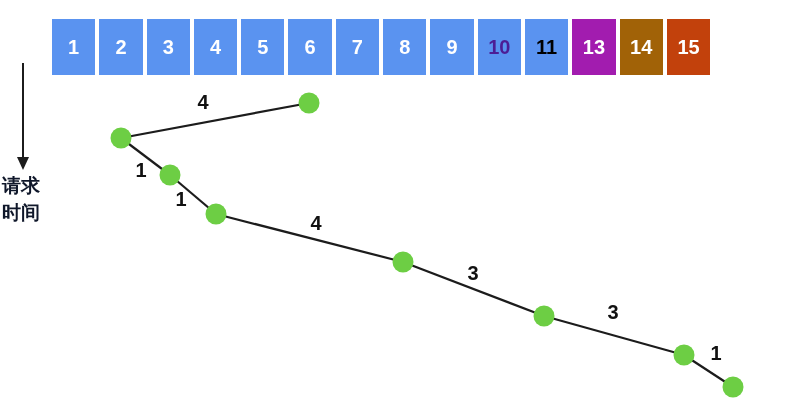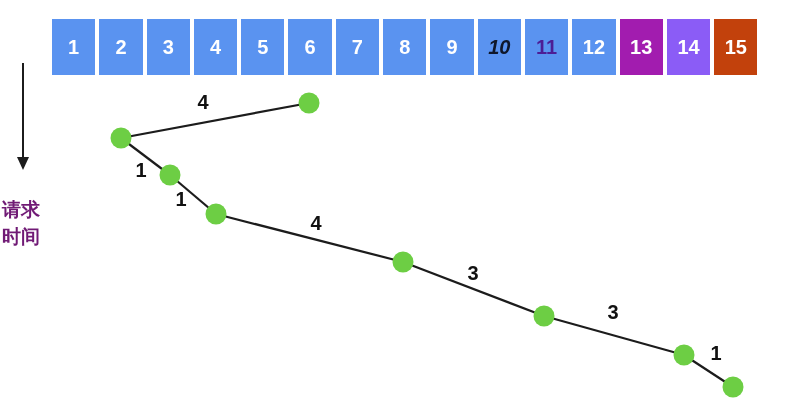--- a/index.html
+++ b/index.html
@@ -67,31 +67,30 @@
   <div class="track-row">
       <div class="cell" style="background: rgb(90, 147, 240); color: rgb(255, 255, 255);">1</div>
       <div class="cell" style="background: rgb(90, 147, 240); color: rgb(255, 255, 255);">2</div>
       <div class="cell" style="background: rgb(90, 147, 240); color: rgb(255, 255, 255);">3</div>
       <div class="cell" style="background: rgb(90, 147, 240); color: rgb(255, 255, 255);">4</div>
       <div class="cell" style="background: rgb(90, 147, 240); color: rgb(255, 255, 255);">5</div>
       <div class="cell" style="background: rgb(90, 147, 240); color: rgb(255, 255, 255);">6</div>
       <div class="cell" style="background: rgb(90, 147, 240); color: rgb(255, 255, 255);">7</div>
       <div class="cell" style="background: rgb(90, 147, 240); color: rgb(255, 255, 255);">8</div>
       <div class="cell" style="background: rgb(90, 147, 240); color: rgb(255, 255, 255);">9</div>
-      <div class="cell" style="background: rgb(90, 147, 240); color: #0f172a; font-style: italic;">10</div>
-      <div class="cell" style="background: rgb(90, 147, 240); color: #4c1d95; text-align: center;">11</div>
-      <div class="cell" style="background: rgb(90, 147, 240); color: rgb(255, 255, 255);">12</div>
+      <div class="cell" style="background: rgb(90, 147, 240); color: #4c1d95;">10</div>
+      <div class="cell" style="background: rgb(90, 147, 240); color: #000000; text-align: center;">11</div>
       <div class="cell" style="background: #a21caf; color: rgb(255, 255, 255);">13</div>
-      <div class="cell" style="background: #8b5cf6; color: rgb(255, 255, 255);">14</div>
+      <div class="cell" style="background: #a16207; color: rgb(255, 255, 255);">14</div>
       <div class="cell" style="background: #c2410c; color: rgb(255, 255, 255);">15</div>
     </div>
 
   <div class="time-arrow-line" style="background: rgb(28, 28, 28);"></div>
   <div class="time-arrow-head" style="border-top-color: rgb(28, 28, 28);"></div>
-  <div class="time-label" style="color: #701a75; margin-top: 24px;">请求
+  <div class="time-label" style="color: #0f172a;">请求
 时间</div>
 
   <svg class="seek" width="789" height="417" viewBox="0 0 789 417">
       <line x1="309" y1="103" x2="121" y2="138" stroke="#1c1c1c" stroke-width="2.2"></line>
       <line x1="121" y1="138" x2="170" y2="175" stroke="#1c1c1c" stroke-width="2.2"></line>
       <line x1="170" y1="175" x2="216" y2="214" stroke="#1c1c1c" stroke-width="2.2"></line>
       <line x1="216" y1="214" x2="403" y2="262" stroke="#1c1c1c" stroke-width="2.2"></line>
       <line x1="403" y1="262" x2="544" y2="316" stroke="#1c1c1c" stroke-width="2.2"></line>
       <line x1="544" y1="316" x2="684" y2="355" stroke="#1c1c1c" stroke-width="2.2"></line>
       <line x1="684" y1="355" x2="733" y2="387" stroke="#1c1c1c" stroke-width="2.2"></line>

